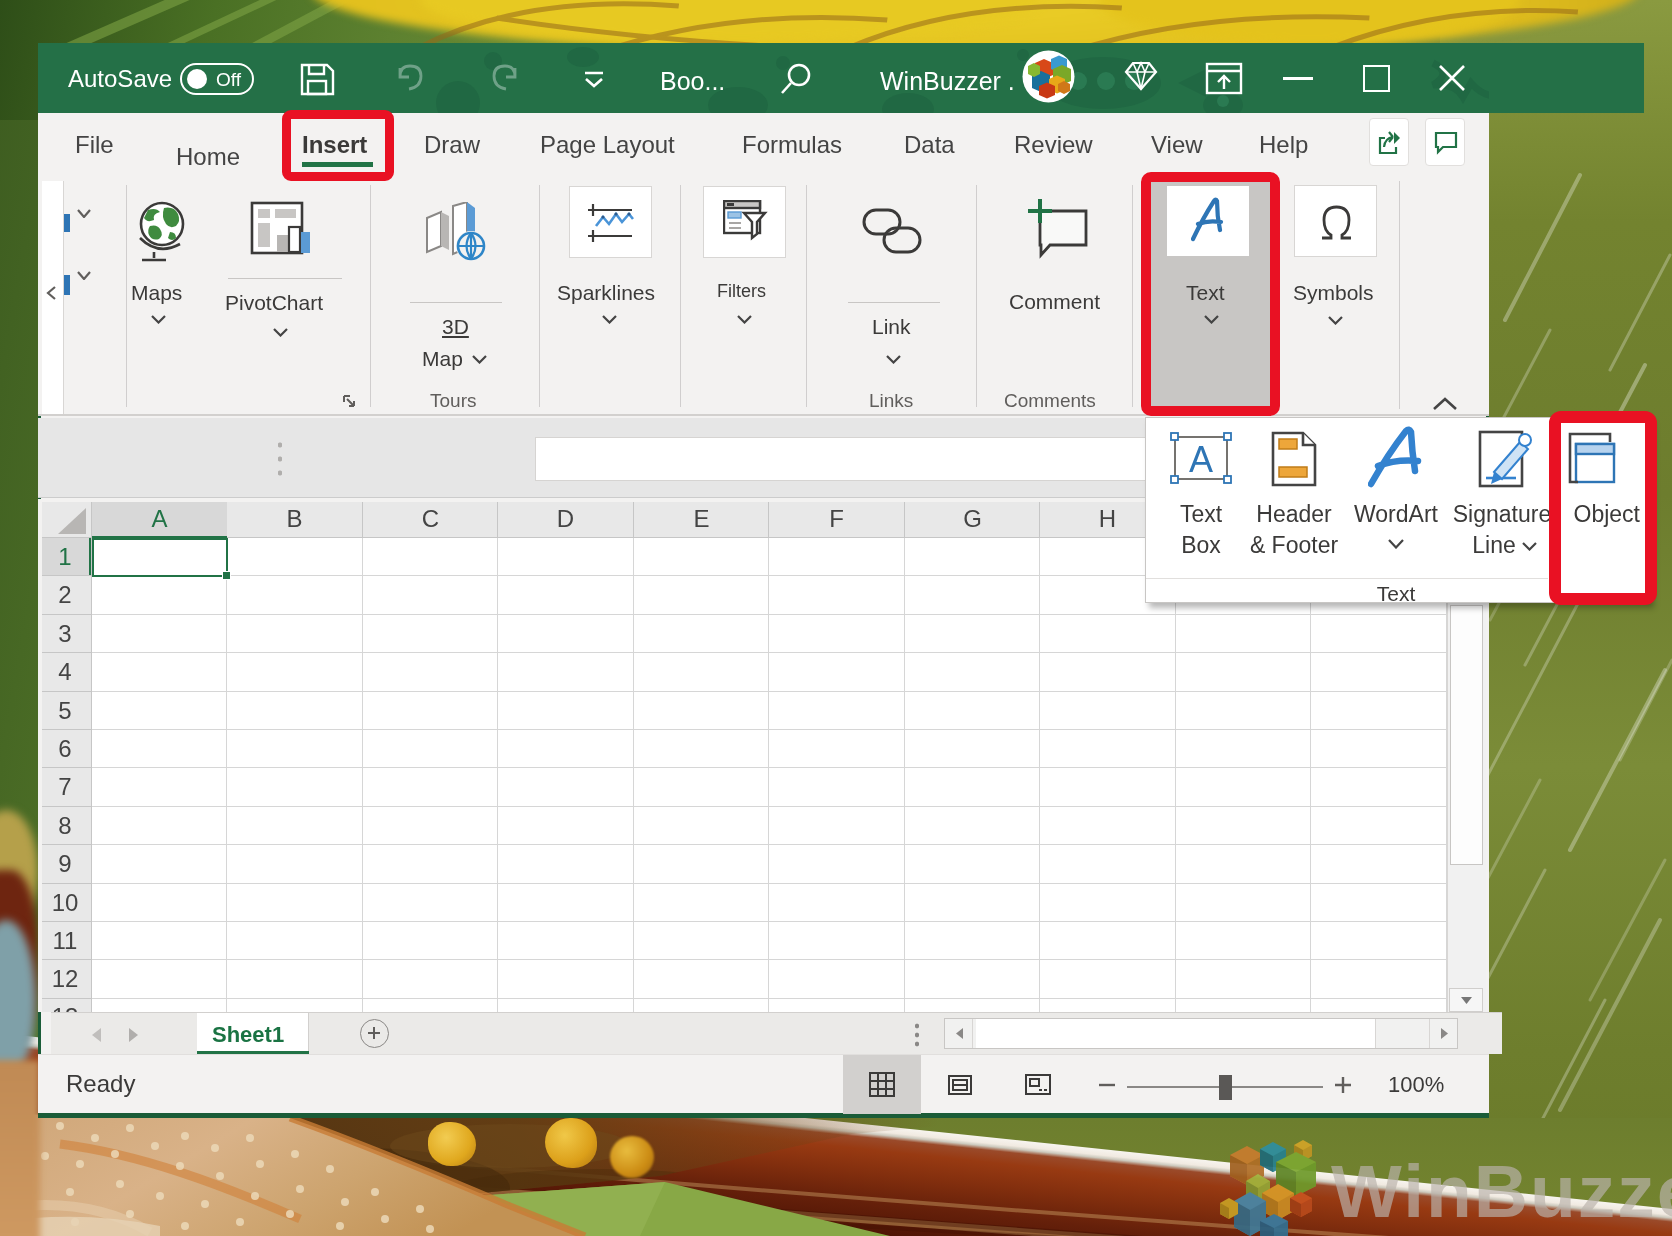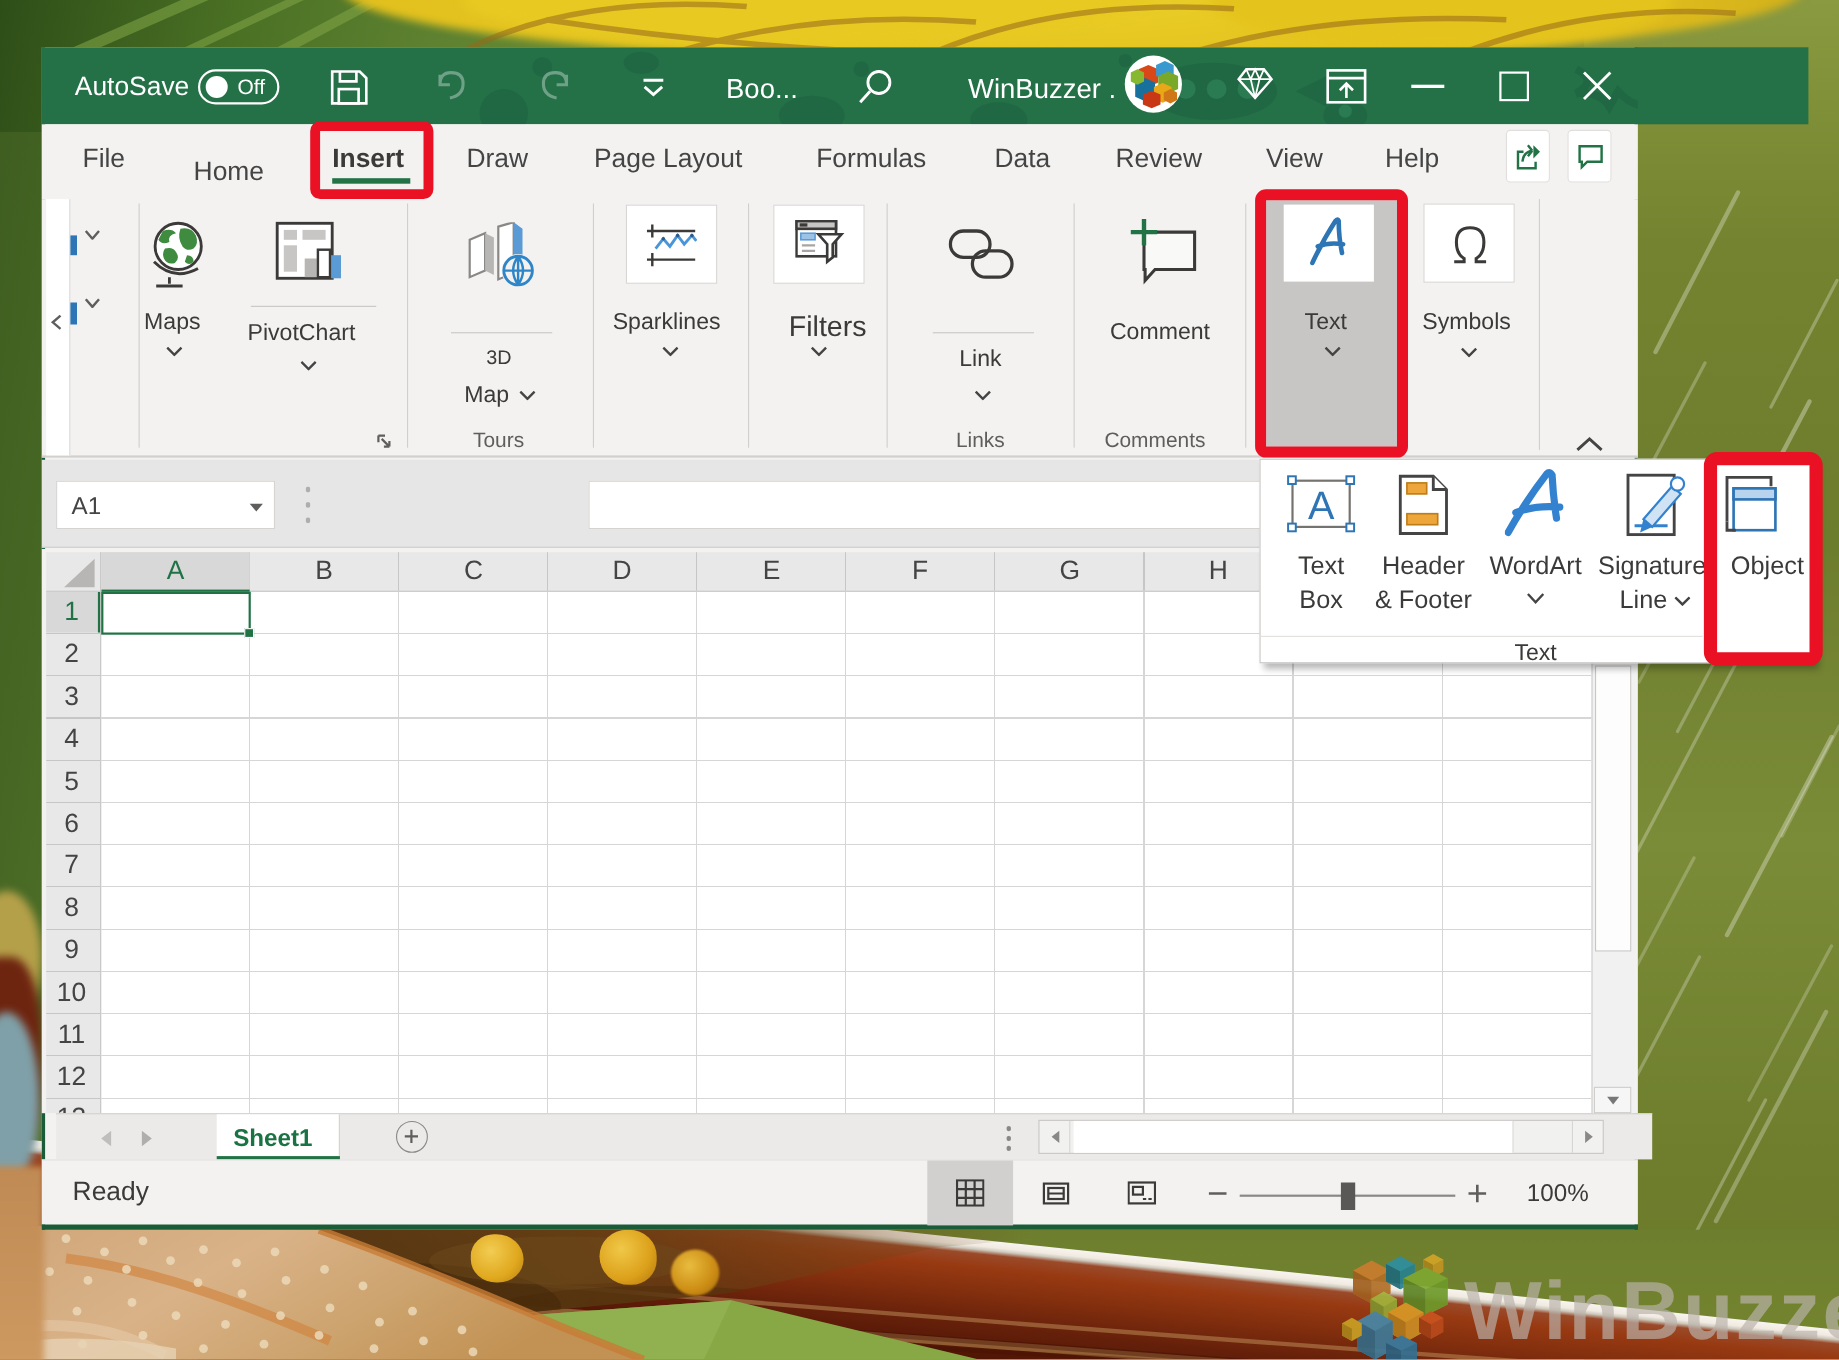--- a/index.html
+++ b/index.html
@@ -410,21 +410,21 @@
     <svg class="abs" style="left:385px;top:21px;width:66px;height:62px;" viewBox="0 0 66 62">
       <polygon points="4,16 18,10 18,44 4,50" fill="#fff" stroke="#8a8886" stroke-width="2"></polygon>
       <polygon points="18,10 26,14 26,48 18,44" fill="#b8b6b4"></polygon>
       <polygon points="30,4 44,0 44,46 30,52" fill="#fff" stroke="#8a8886" stroke-width="2"></polygon>
       <polygon points="44,0 52,6 52,50 44,46" fill="#5b9bd5"></polygon>
       <circle cx="48" cy="44" r="15" fill="#f3f2f1"></circle>
       <circle cx="48" cy="44" r="13" fill="none" stroke="#2e86c8" stroke-width="2.6"></circle>
       <path d="M35,44 h26 M48,31 q9,13 0,26 M48,31 q-9,13 0,26 M48,31 v26" fill="none" stroke="#2e86c8" stroke-width="2.2"></path>
     </svg>
     <div class="abs" style="left:372px;top:121px;width:92px;height:1px;background:#c8c6c4;"></div>
-    <span class="abs" style="left:404px;top:134px;font-size:18px;color:#3b3a39;">3D</span>
+    <span class="abs" style="left:404px;top:134px;font-size:21px;color:#3b3a39;text-decoration:underline;">3D</span>
     <span class="abs" style="left:384px;top:166px;font-size:21px;color:#3b3a39;">Map</span>
     <svg class="abs" style="left:434px;top:174px;width:15px;height:9px;" viewBox="0 0 15 9">
         <path d="M1,1 L7.5,7.5 L14,1" fill="none" stroke="#444" stroke-width="2.2"></path>
       </svg>
     <span class="abs" style="left:392px;top:209px;font-size:19px;color:#605e5c;">Tours</span>
 
     <div class="abs" style="left:531px;top:5px;width:83px;height:72px;background:#fff;border:1px solid #d8d6d4;">
       <svg class="abs" style="left:18px;top:15px;width:46px;height:42px;" viewBox="0 0 46 42">
         <path d="M0,8 h44 M0,34 h44 M5,2 v12 M5,28 v12" stroke="#3b3a39" stroke-width="2.2"></path>
         <path d="M8,24 l7,-9 6,7 7,-10 6,8 7,-8 4,5" fill="none" stroke="#4a94d8" stroke-width="2.6"></path>
@@ -441,21 +441,21 @@
     <div class="abs" style="left:665px;top:5px;width:83px;height:72px;background:#fff;border:1px solid #d8d6d4;">
       <svg class="abs" style="left:19px;top:13px;width:45px;height:46px;" viewBox="0 0 45 46">
         <rect x="1" y="1" width="36" height="32" fill="#fff" stroke="#3b3a39" stroke-width="2.4"></rect>
         <rect x="1" y="1" width="36" height="7" fill="#c8c6c4" stroke="#3b3a39" stroke-width="2.4"></rect>
         <rect x="4" y="3" width="7" height="3" fill="#3b3a39"></rect>
         <rect x="5" y="12" width="13" height="6" fill="#9cc3e5" stroke="#5b9bd5" stroke-width="1.4"></rect>
         <path d="M6,23 h12 M6,28 h12" stroke="#a8a6a4" stroke-width="2"></path>
         <path d="M21,13 h21 l-8,9 v12 l-5,4 v-16 z" fill="#fff" stroke="#3b3a39" stroke-width="2.4"></path>
       </svg>
     </div>
-    <span class="abs" style="left:679px;top:100px;font-size:26px;color:#3b3a39;text-align:right;">Filters</span>
+    <span class="abs" style="left:679px;top:100px;font-size:18px;color:#3b3a39;text-align:right;">Filters</span>
     <svg class="abs" style="left:699px;top:134px;width:15px;height:9px;" viewBox="0 0 15 9">
         <path d="M1,1 L7.5,7.5 L14,1" fill="none" stroke="#444" stroke-width="2.2"></path>
       </svg>
 
     <svg class="abs" style="left:824px;top:27px;width:60px;height:46px;" viewBox="0 0 60 46">
       <rect x="2" y="2" width="36" height="24" rx="12" fill="none" stroke="#3b3a39" stroke-width="3"></rect>
       <rect x="22" y="20" width="36" height="24" rx="12" fill="none" stroke="#3b3a39" stroke-width="3"></rect>
     </svg>
     <div class="abs" style="left:810px;top:121px;width:92px;height:1px;background:#c8c6c4;"></div>
     <span class="abs" style="left:834px;top:134px;font-size:21px;color:#3b3a39;">Link</span>
@@ -492,26 +492,20 @@
     <svg class="abs" style="left:1290px;top:135px;width:15px;height:9px;" viewBox="0 0 15 9">
         <path d="M1,1 L7.5,7.5 L14,1" fill="none" stroke="#444" stroke-width="2.2"></path>
       </svg>
 
     <svg class="abs" style="left:1394px;top:216px;width:26px;height:14px;" viewBox="0 0 26 14">
         <path d="M2,12 L13,2 L24,12" fill="none" stroke="#444" stroke-width="2.6"></path>
       </svg>
   </div>
 
   <div class="abs" id="formula" style="left:38px;top:418px;width:1451px;height:80px;background:#e6e6e6;border-bottom:1px solid #cccccc;">
-    <div class="abs" style="left:13px;top:19px;width:199px;height:44px;background:#fff;border:1px solid #d6d4d2;">
-      <span class="abs" style="left:13px;top:9px;font-size:22px;color:#444;">A1</span>
-      <svg class="abs" style="left:174px;top:19px;width:14px;height:9px;" viewBox="0 0 14 9">
-          <path d="M1,1 L7,8 L13,1 z" fill="#605e5c"></path>
-        </svg>
-    </div>
     <div class="abs" style="left:240px;top:22px;width:4px;height:38px;
       background:radial-gradient(circle 2px at 2px 5px,#b0aeac 0 2px,transparent 3px),
                  radial-gradient(circle 2px at 2px 19px,#b0aeac 0 2px,transparent 3px),
                  radial-gradient(circle 2px at 2px 33px,#b0aeac 0 2px,transparent 3px);"></div>
     <div class="abs" style="left:497px;top:19px;width:950px;height:44px;background:#fff;border:1px solid #d6d4d2;"></div>
   </div>
 
   <div class="abs" id="grid" style="left:38px;top:499px;width:1451px;height:513px;background:#f3f2f1;overflow:hidden;">
 
     <div class="abs" style="left:54px;top:39px;width:1355px;height:474px;background:

